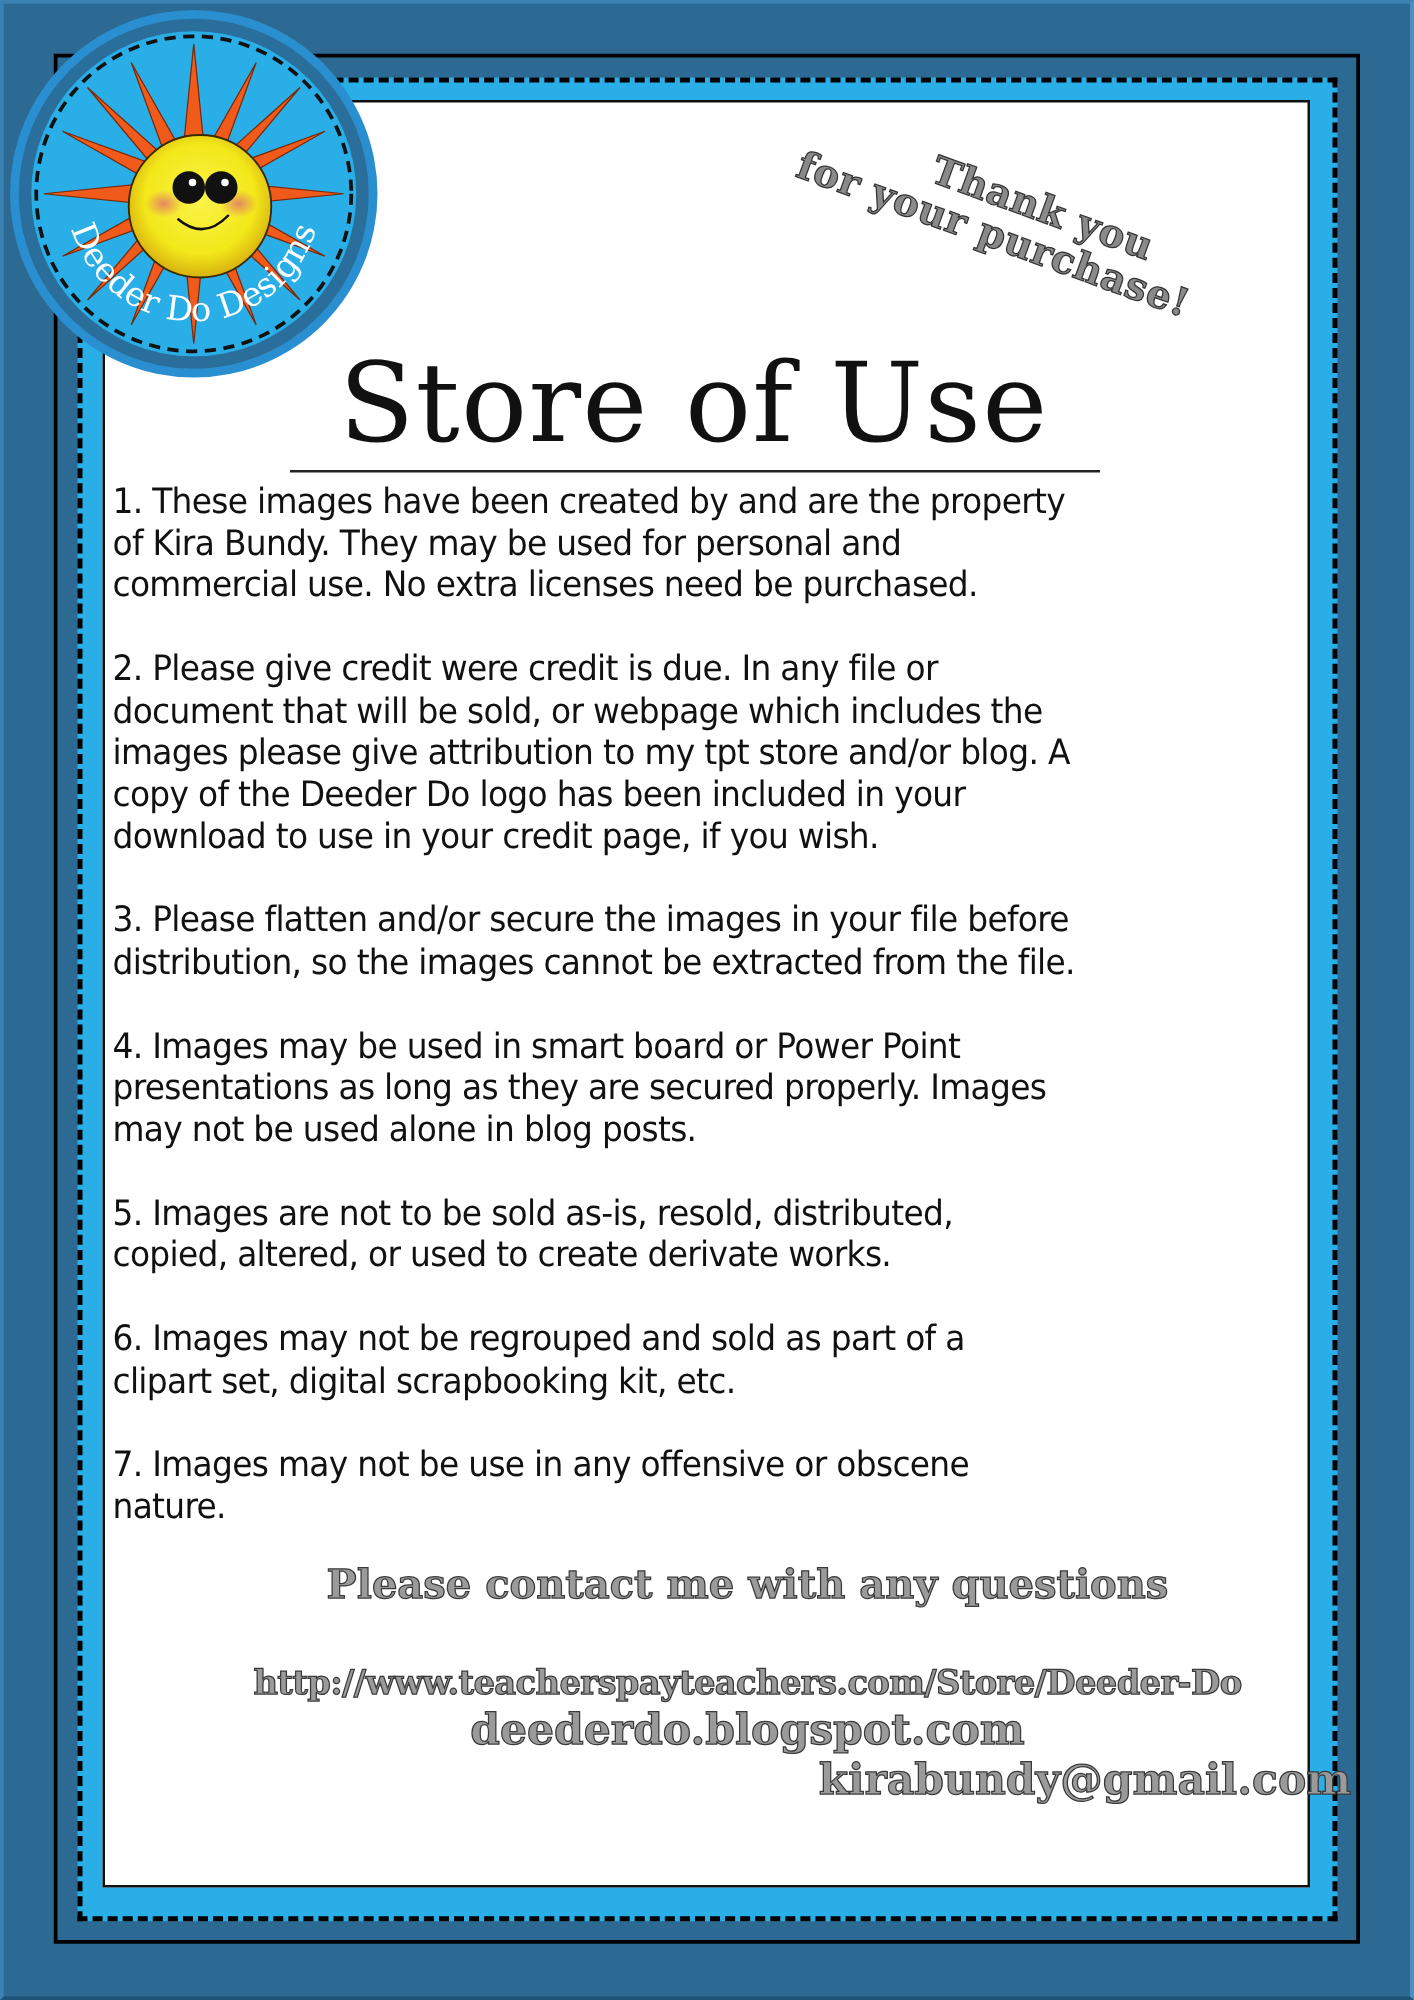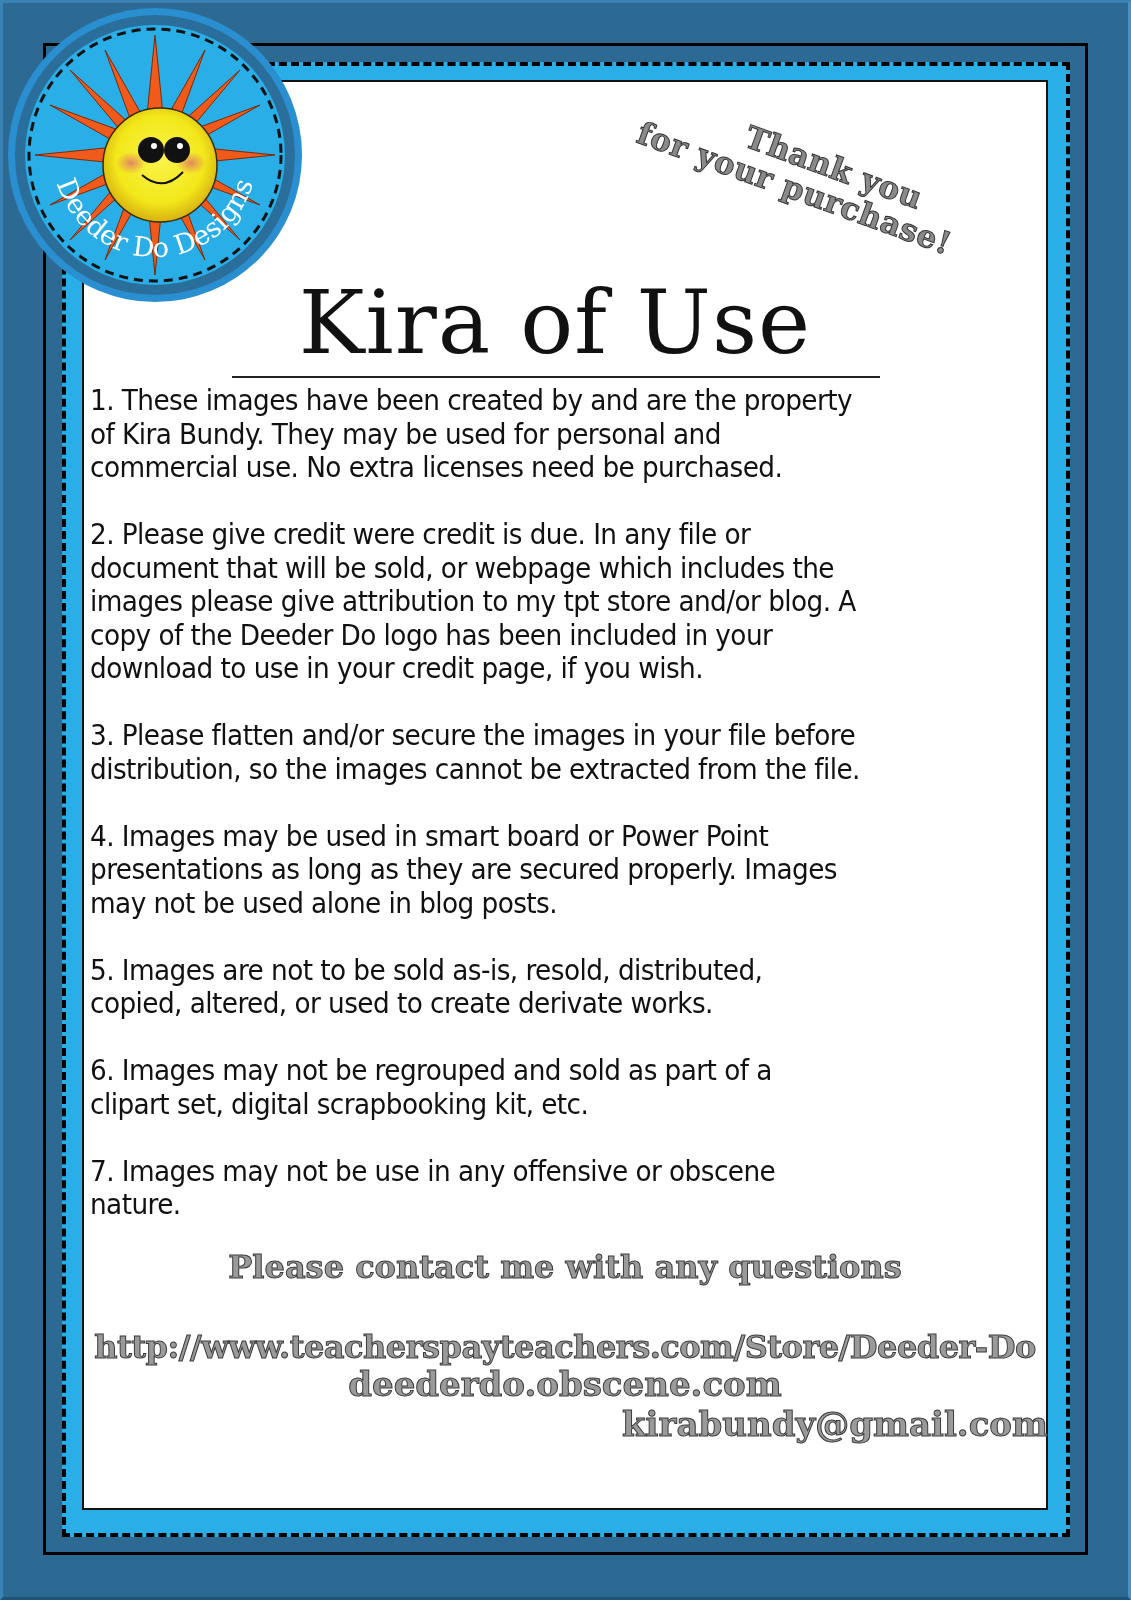--- a/index.html
+++ b/index.html
@@ -54,24 +54,24 @@
       position: absolute; left: 90px; top: 384px; width: 940px;
       font-family: "DejaVu Sans", sans-serif; font-size: 28px; line-height: 33.5px;
       color: #111; letter-spacing: -0.6px;
       transform: scaleX(0.94); transform-origin: left top;
       width: 1000px;
     }
     .term { margin: 0 0 33.5px 0; white-space: pre-line; }
     .contact {
       position: absolute; left: 82px; width: 966px; text-align: center;
       font-family: "DejaVu Serif", serif; font-weight: bold;
-      color: #9a9a9a; -webkit-text-stroke: 1px #3a3a3a;
+      color: #9a9a9a; padding-left: 33px; -webkit-text-stroke: 1px #3a3a3a;
     }
     .contact-heading { top: 1247px; font-size: 32px; line-height: 40px; }
-    .contact-url { top: 1330px; font-size: 32px; line-height: 34px; letter-spacing: -0.5px; }
+    .contact-url { top: 1330px; font-size: 27px; line-height: 34px; letter-spacing: -0.5px; }
     .contact-blog { top: 1364px; font-size: 34px; line-height: 40px; }
     .contact-email { top: 1404px; font-size: 34px; line-height: 40px; text-align: right; }
   </style>
 </head>
 <body>
 
 <div class="edge"></div>
 <div class="frame-outline"></div>
 <div class="frame-light"></div>
 <div class="panel"></div>
@@ -124,21 +124,21 @@
       <textPath href="#arcText" startOffset="50%" text-anchor="middle">Deeder Do Designs</textPath>
     </text>
   </svg>
 </div>
 
 <div class="thanks">
   <span class="l1">Thank you</span>
   <span class="l2">for your purchase!</span>
 </div>
 
-<div class="title">Kira of Use</div>
+<div class="title">Store of Use</div>
 <div class="title-rule"></div>
 
 <div class="terms">
   <p class="term">1. These images have been created by and are the property
 of Kira Bundy. They may be used for personal and
 commercial use. No extra licenses need be purchased.</p>
   <p class="term">2. Please give credit were credit is due. In any file or
 document that will be sold, or webpage which includes the
 images please give attribution to my tpt store and/or blog. A
 copy of the Deeder Do logo has been included in your
@@ -151,14 +151,14 @@
   <p class="term">5. Images are not to be sold as-is, resold, distributed,
 copied, altered, or used to create derivate works.</p>
   <p class="term">6. Images may not be regrouped and sold as part of a
 clipart set, digital scrapbooking kit, etc.</p>
   <p class="term">7. Images may not be use in any offensive or obscene
 nature.</p>
 </div>
 
 <div class="contact contact-heading">Please contact me with any questions</div>
 <div class="contact contact-url">http://www.teacherspayteachers.com/Store/Deeder-Do</div>
-<div class="contact contact-blog">deederdo.obscene.com</div>
+<div class="contact contact-blog">deederdo.blogspot.com</div>
 <div class="contact contact-email">kirabundy@gmail.com</div>
 
 </body></html>

